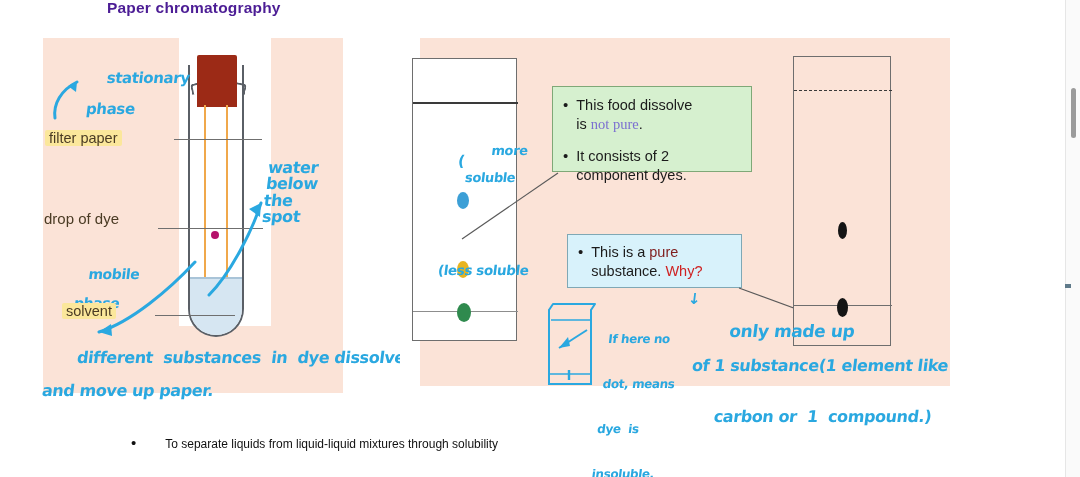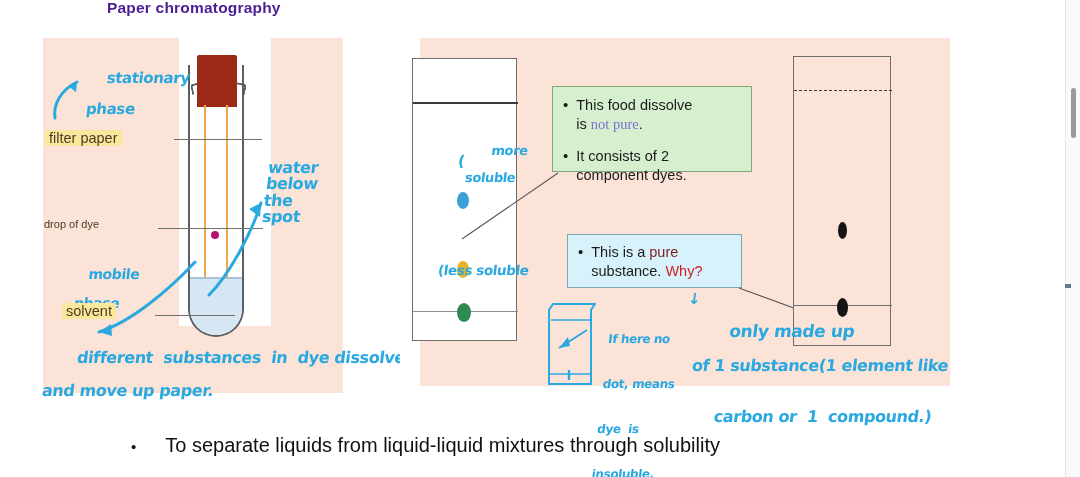--- a/index.html
+++ b/index.html
@@ -67,21 +67,21 @@
     position:absolute;left:23px;top:176px;width:8px;height:8px;
     background:#b5126b;border-radius:50%;
   }
 
   
   #label-stationary{position:absolute;left:32px;top:18px;font-size:15px;}
   #label-stationary .l2{display:block;margin-left:12px;}
   #arrow-stationary{position:absolute;left:8px;top:36px;width:34px;height:46px;}
   #label-filter-paper{position:absolute;left:2px;top:92px;font-size:14.5px;}
   #line-filter-paper{left:131px;top:101px;width:88px;}
-  #label-drop{position:absolute;left:1px;top:180px;font-size:11px;}
+  #label-drop{position:absolute;left:1px;top:172px;font-size:15px;}
   #line-drop{left:115px;top:190px;width:105px;}
   #label-water{position:absolute;left:222px;top:122px;font-size:16px;}
   #arrow-water{position:absolute;left:118px;top:155px;width:110px;height:110px;}
   #label-mobile{position:absolute;left:16px;top:215px;font-size:14px;}
   #label-mobile .l2{display:block;margin-left:16px;}
   #label-solvent{position:absolute;left:19px;top:265px;font-size:14.5px;}
   #line-solvent{left:112px;top:277px;width:80px;}
   #arrow-mobile{position:absolute;left:48px;top:222px;width:110px;height:78px;}
   #label-bottom-note{position:absolute;left:0px;top:296px;font-size:16px;}
   #label-bottom-note .l2{display:block;}
@@ -145,21 +145,21 @@
   #label-onlymade .l2{display:block;font-size:16px;margin-left:0px;}
   #label-onlymade .l3{display:block;font-size:16px;margin-left:28px;}
   #arrow-down-note{position:absolute;left:288px;top:254px;font-size:15px;}
 
   
   #bottom-bullet{
     position:absolute;left:131px;top:434px;
     display:flex;gap:29px;align-items:baseline;
   }
   #bottom-bullet .bullet{font-size:15px;color:#111;}
-  #bottom-bullet-text{font-size:20px;color:#111;}
+  #bottom-bullet-text{font-size:12px;color:#111;}
 
   
   #scrollbar-track{position:absolute;right:0;top:0;width:14px;height:477px;background:#fafafa;border-left:1px solid #e6e6e6;}
   #scrollbar-thumb{position:absolute;right:4px;top:88px;width:5px;height:50px;background:#9b9b9b;border-radius:3px;}
   #scroll-marker{position:absolute;right:9px;top:284px;width:6px;height:4px;background:#5f7a8a;}
 </style>
 </head>
 <body>
 
 <div class="root">

